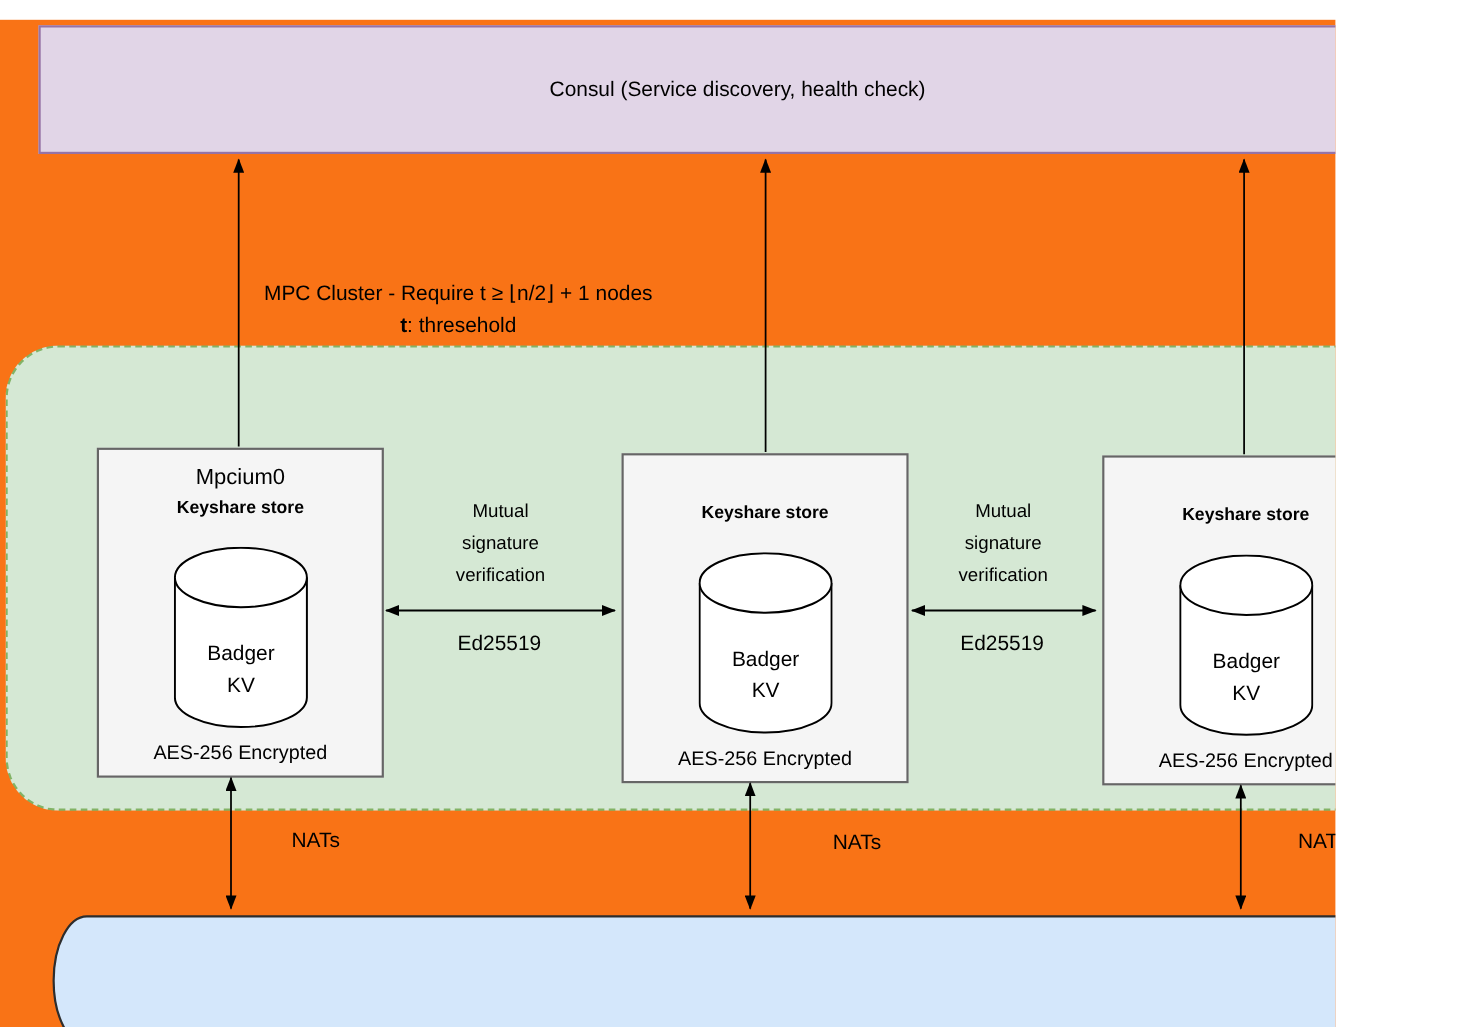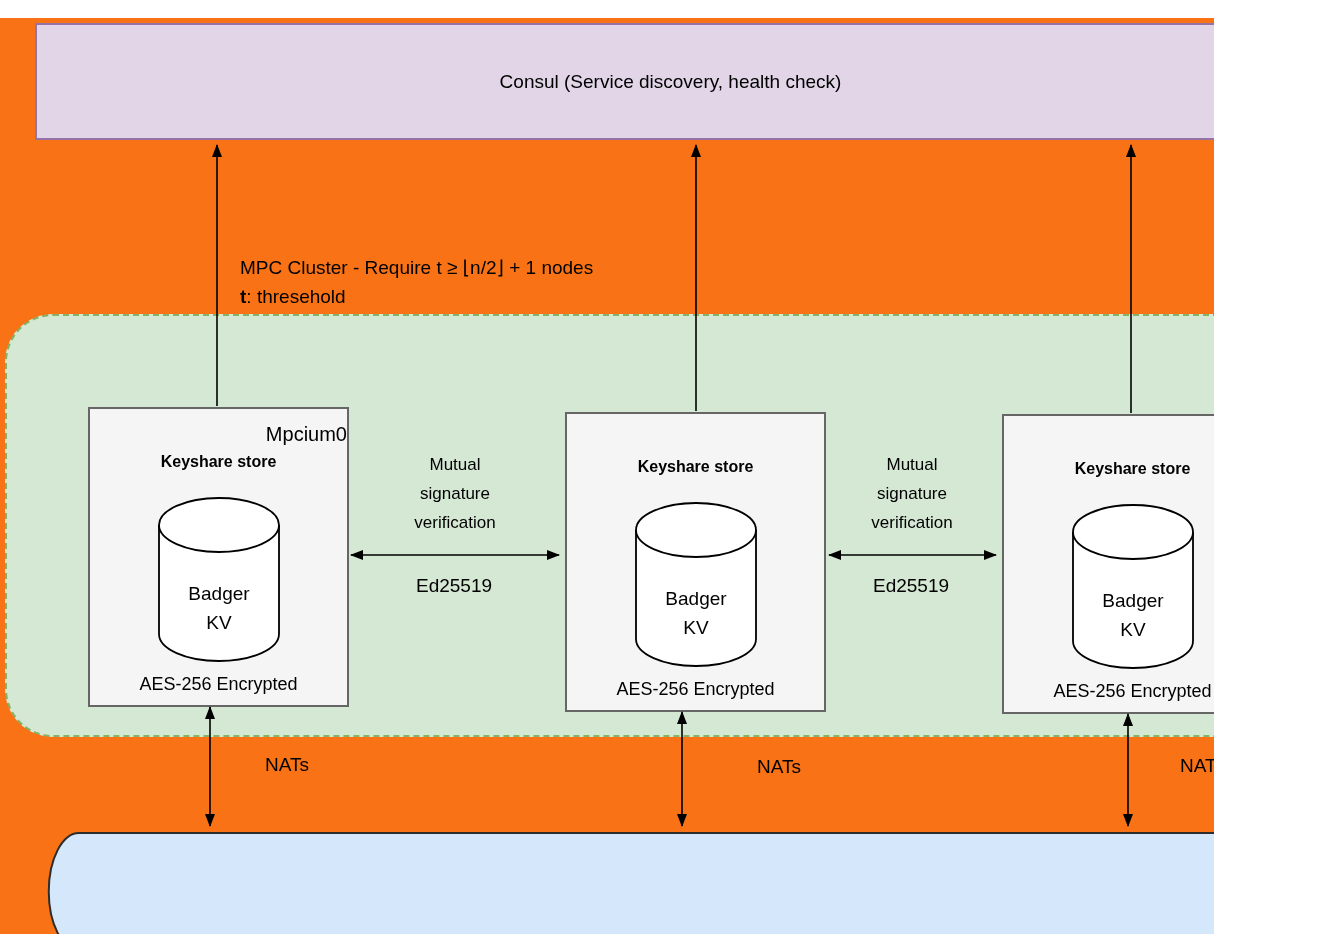--- a/index.html
+++ b/index.html
@@ -9,26 +9,26 @@
   
   .consul-box{position:absolute;left:35px;top:5px;width:1267px;height:113px;
     background:#e1d5e7;border:2px solid #9673a6;display:flex;align-items:center;justify-content:center;
     font-size:19px;}
 
   
   .cluster-container{position:absolute;left:5px;top:296px;width:1328px;height:419px;
     background:#d5e8d4;border:2px dashed #82b366;border-radius:48px;}
 
   
-  .cluster-note{position:absolute;left:240px;top:235px;font-size:19px;line-height:29px;white-space:nowrap;}
+  .cluster-note{position:absolute;left:240px;top:235px;font-size:19px;line-height:29px;white-space:nowrap;text-align:center;}
   .cluster-note .b{font-weight:bold;}
 
   
   .node-box{position:absolute;width:257px;height:296px;background:#f5f5f5;border:2px solid #666666;}
-  .node-title{position:absolute;top:14px;left:0;width:100%;text-align:right;font-size:20px;}
+  .node-title{position:absolute;top:14px;left:0;width:100%;text-align:center;font-size:20px;}
   .node-store{position:absolute;top:44px;left:0;width:100%;text-align:center;font-size:16px;font-weight:bold;}
   .db-cylinder{position:absolute;top:88px;left:50%;transform:translateX(-50%);}
   .db-cylinder text{font-size:19px;fill:#000;}
   .node-enc{position:absolute;bottom:10px;left:0;width:100%;text-align:center;font-size:18px;}
 
   
   .arrow-layer{position:absolute;left:0;top:0;width:1342px;height:934px;pointer-events:none;}
   .arrow-layer line{stroke:#000000;stroke-width:1.6;}
 
   

